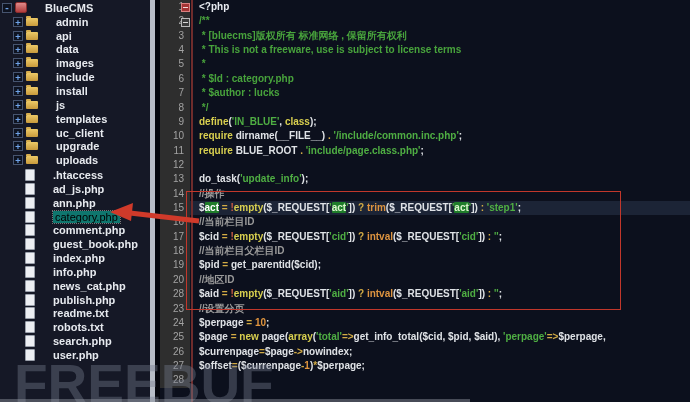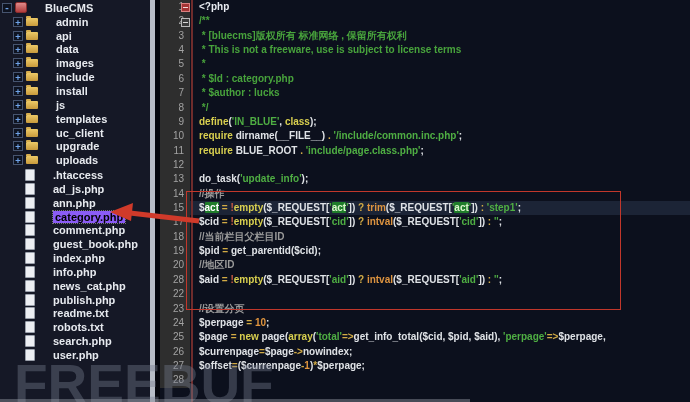--- a/index.html
+++ b/index.html
@@ -6,21 +6,21 @@
   #screen{position:relative;width:690px;height:402px;overflow:hidden;
           background:#0c101d;font-family:"Liberation Sans",sans-serif;}
 
   
   #tree-panel{position:absolute;left:0;top:0;bottom:0;width:150px;background:#151826;
               overflow:hidden;z-index:1;}
   #tree{padding-top:1px;}
   .trow{display:flex;align-items:center;height:13.85px;white-space:nowrap;
         color:#e7eaef;font-size:11px;font-weight:bold;}
   .trow .lbl{margin-left:18px;}
-  .trow.sel .lbl{background:#8b5cf6;color:#000;font-weight:bold;padding:0 2px;
+  .trow.sel .lbl{background:#0f766e;color:#000;font-weight:normal;padding:0 2px;
                  outline:1px dotted #777;}
   .ind-root{padding-left:2px;} .ind-folder{padding-left:13px;} .ind-file{padding-left:25px;align-items:flex-end;}
   .expand-box{display:inline-flex;align-items:center;justify-content:center;width:8px;height:8px;
               border:1px solid #46546f;background:#0e1320;color:#6fa3e8;font-size:9px;
               line-height:8px;font-weight:bold;flex:none;font-family:"DejaVu Sans Mono",monospace;}
   .proj-icon{display:inline-block;width:10px;height:9px;margin-left:3px;flex:none;
              background:linear-gradient(#e08a8a,#b03c3c);border-radius:2px;border:1px solid #8a2d2d;}
   .folder-icon{position:relative;display:inline-block;width:12px;height:8px;margin-left:3px;flex:none;
                background:linear-gradient(#ecc967,#c89a3c);border-radius:1px;}
   .folder-icon::before{content:"";position:absolute;top:-2px;left:0;width:5px;height:2px;
@@ -256,42 +256,42 @@
         </div>
         <div class="crow">
           <span class="num">14</span>
           <span class="src"><span class="tk-lc">//操作</span></span>
         </div>
         <div class="crow current">
           <span class="num">15</span>
           <span class="src"><span class="tk-d">$</span><span class="tk-hl">act</span><span class="tk-d"> </span><span class="tk-o">=</span><span class="tk-d"> </span><span class="tk-ex">!</span><span class="tk-k">empty</span><span class="tk-d">($_REQUEST[</span><span class="tk-s">'</span><span class="tk-hls">act</span><span class="tk-s">'</span><span class="tk-d">]) </span><span class="tk-o">?</span><span class="tk-d"> </span><span class="tk-f">trim</span><span class="tk-d">($_REQUEST[</span><span class="tk-s">'</span><span class="tk-hls">act</span><span class="tk-s">'</span><span class="tk-d">]) </span><span class="tk-o">:</span><span class="tk-d"> </span><span class="tk-s">'step1'</span><span class="tk-d">;</span></span>
         </div>
         <div class="crow">
+          <span class="num">16</span>
+          <span class="src"><span class="tk-lc">//当前栏目ID</span></span>
+        </div>
+        <div class="crow">
           <span class="num">17</span>
           <span class="src"><span class="tk-d">$cid </span><span class="tk-o">=</span><span class="tk-d"> </span><span class="tk-ex">!</span><span class="tk-k">empty</span><span class="tk-d">($_REQUEST[</span><span class="tk-s">'cid'</span><span class="tk-d">]) </span><span class="tk-o">?</span><span class="tk-d"> </span><span class="tk-f">intval</span><span class="tk-d">($_REQUEST[</span><span class="tk-s">'cid'</span><span class="tk-d">]) </span><span class="tk-o">:</span><span class="tk-d"> </span><span class="tk-s">''</span><span class="tk-d">;</span></span>
         </div>
         <div class="crow">
           <span class="num">18</span>
           <span class="src"><span class="tk-lc">//当前栏目父栏目ID</span></span>
         </div>
         <div class="crow">
           <span class="num">19</span>
           <span class="src"><span class="tk-d">$pid </span><span class="tk-o">=</span><span class="tk-d"> get_parentid($cid);</span></span>
         </div>
         <div class="crow">
           <span class="num">20</span>
           <span class="src"><span class="tk-lc">//地区ID</span></span>
         </div>
         <div class="crow">
           <span class="num">28</span>
           <span class="src"><span class="tk-d">$aid </span><span class="tk-o">=</span><span class="tk-d"> </span><span class="tk-ex">!</span><span class="tk-k">empty</span><span class="tk-d">($_REQUEST[</span><span class="tk-s">'aid'</span><span class="tk-d">]) </span><span class="tk-o">?</span><span class="tk-d"> </span><span class="tk-f">intval</span><span class="tk-d">($_REQUEST[</span><span class="tk-s">'aid'</span><span class="tk-d">]) </span><span class="tk-o">:</span><span class="tk-d"> </span><span class="tk-s">''</span><span class="tk-d">;</span></span>
-        </div>
-        <div class="crow">
-          <span class="num">22</span>
-          <span class="src"></span>
         </div>
         <div class="crow">
           <span class="num">23</span>
           <span class="src"><span class="tk-lc">//设置分页</span></span>
         </div>
         <div class="crow">
           <span class="num">24</span>
           <span class="src"><span class="tk-d">$perpage </span><span class="tk-o">=</span><span class="tk-d"> </span><span class="tk-n">10</span><span class="tk-d">;</span></span>
         </div>
         <div class="crow">

